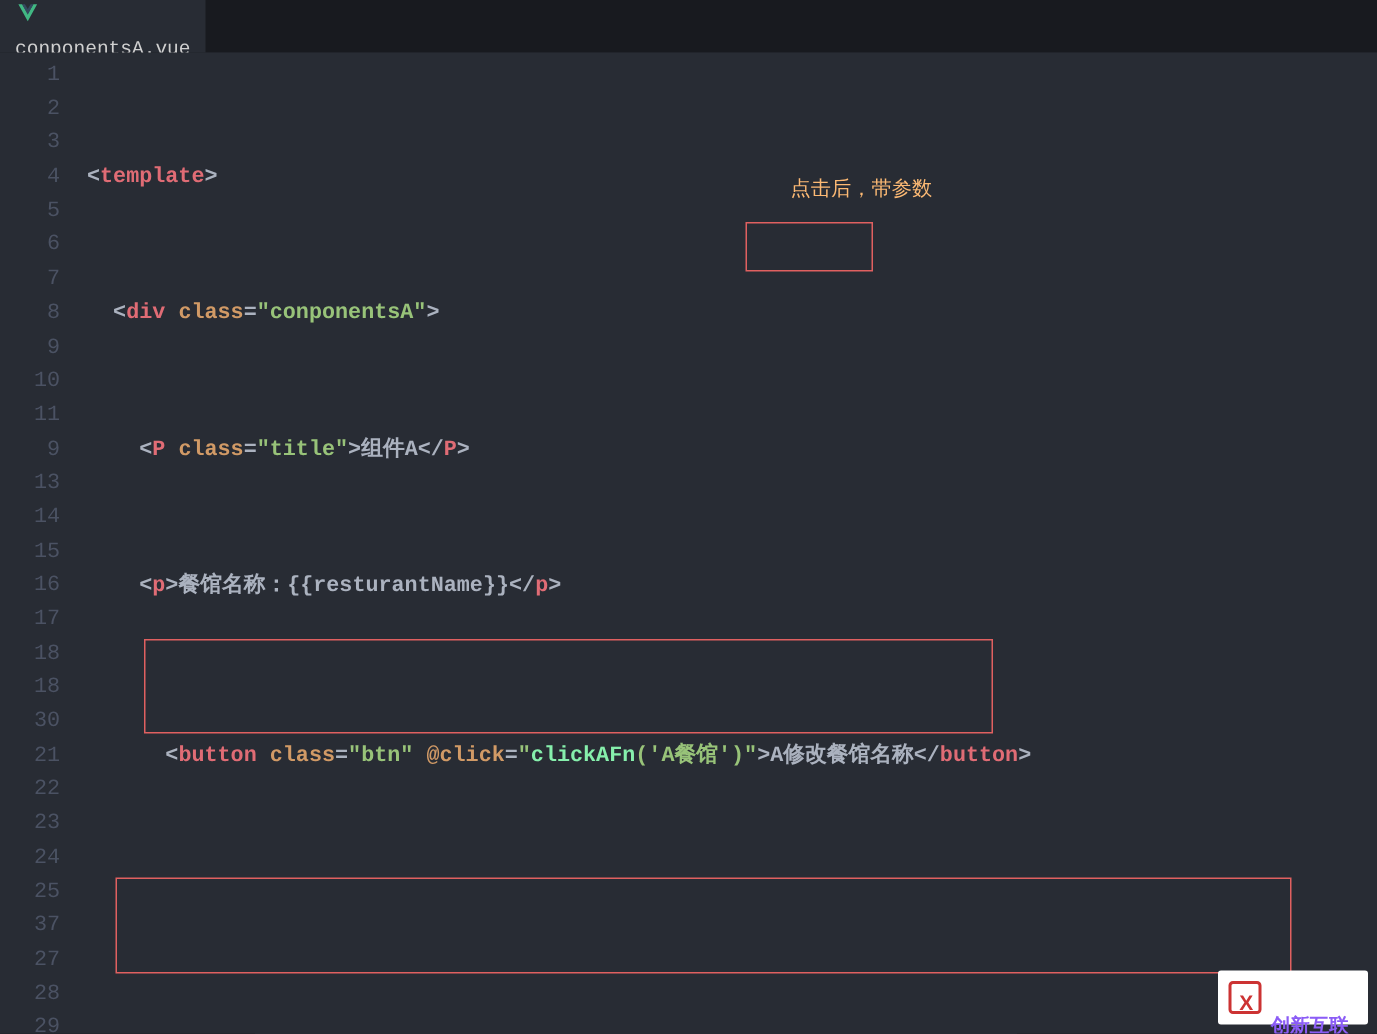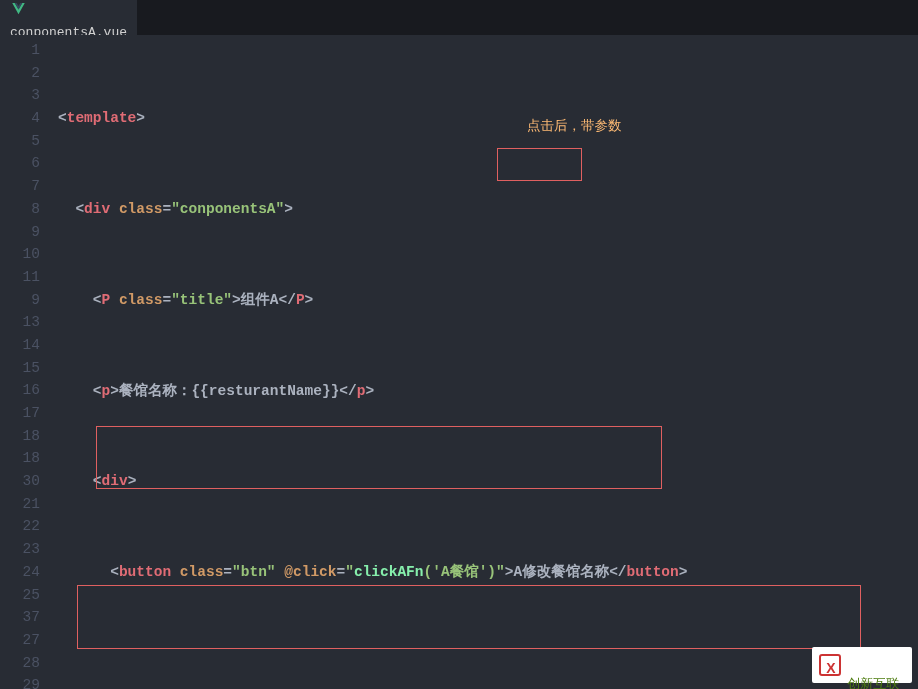--- a/index.html
+++ b/index.html
@@ -110,21 +110,21 @@
     }
     .wm-logo::after {
       content:"X";
       color:#c33;
       font-weight: bold;
       position: absolute;
       top: 1px; left: 5px;
       font-size: 14px;
     }
     .wm-txt { font-size: 10px; line-height: 11px; }
-    .wm-cn   { color:#4d7c0f; font-weight: normal; font-size: 13px; margin-top: 47px; }
+    .wm-cn   { color:#8b5cf6; font-weight: bold; font-size: 13px; margin-top: 47px; }
     .wm-en   { color:#888; font-size: 6px; letter-spacing: -0.3px;}
   </style>
 </head>
 <body>
 
 <div class="tab-bar">
   <div class="tab active">
     <span class="vue-icon">
       <svg viewBox="0 0 24 24" width="15" height="15">
           <path fill="#41b883" d="M2 3h4l6 10L18 3h4L12 21 2 3z"></path>
@@ -171,21 +171,20 @@
   <div class="code" id="codearea">
 
     <div class="line"><span class="white">&lt;</span><span class="pink">template</span><span class="white">&gt;</span></div>
 
     <div class="line"><span class="white">  &lt;</span><span class="pink">div</span><span class="gold"> class</span><span class="white">=</span><span class="green">"conponentsA"</span><span class="white">&gt;</span></div>
 
     <div class="line"><span class="white">    &lt;</span><span class="pink">P</span><span class="gold"> class</span><span class="white">=</span><span class="green">"title"</span><span class="white">&gt;</span><span class="white">组件A</span><span class="white">&lt;/</span><span class="pink">P</span><span class="white">&gt;</span></div>
 
     <div class="line"><span class="white">    &lt;</span><span class="pink">p</span><span class="white">&gt;</span><span class="white">餐馆名称：{{resturantName}}</span><span class="white">&lt;/</span><span class="pink">p</span><span class="white">&gt;</span></div>
 
-    <div class="line"><span class="white">    &lt;</span><span class="pink">div</span><span class="white">&gt;</span></div>
 
     <div class="line"><span class="white">      &lt;</span><span class="pink">button</span><span class="gold"> class</span><span class="white">=</span><span class="green">"btn"</span><span class="gold"> @click</span><span class="white">=</span><span class="green">"</span><span class="blue">clickAFn</span><span class="green">('A餐馆')</span><span class="green">"</span><span class="white">&gt;</span><span class="white">A修改餐馆名称</span><span class="white">&lt;/</span><span class="pink">button</span><span class="white">&gt;</span></div>
 
 
     
 
     
 
     
 

